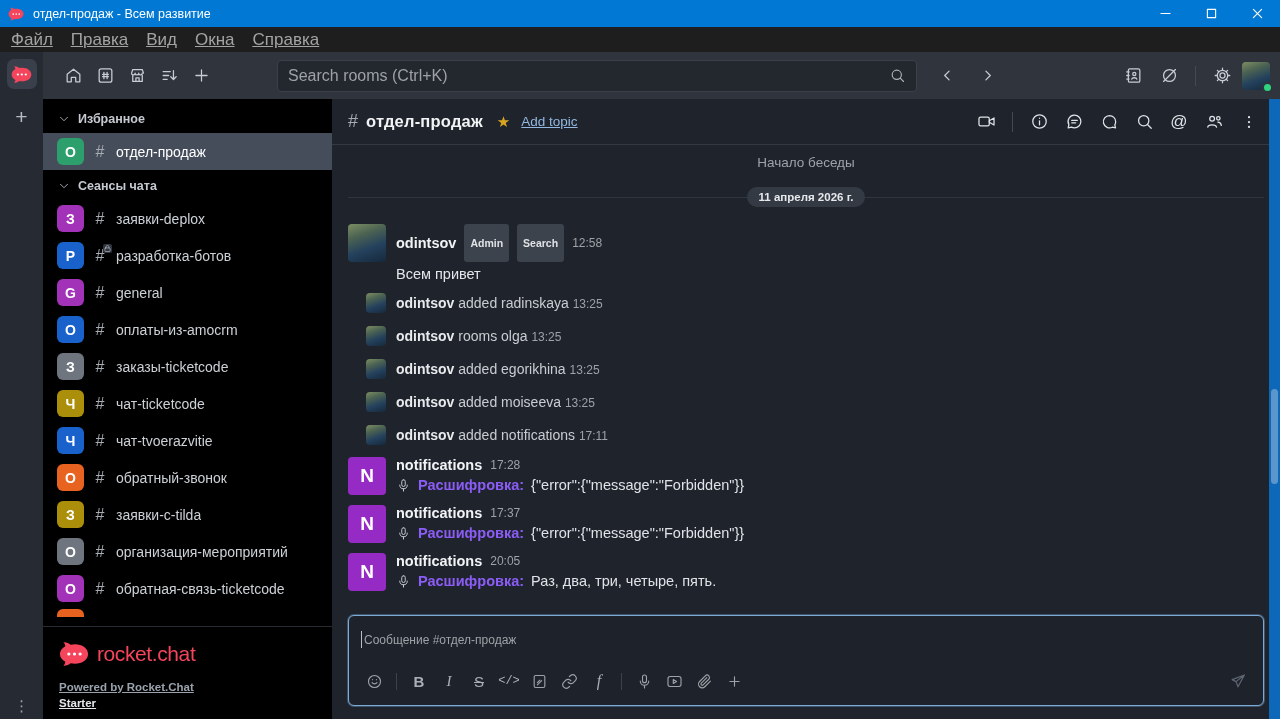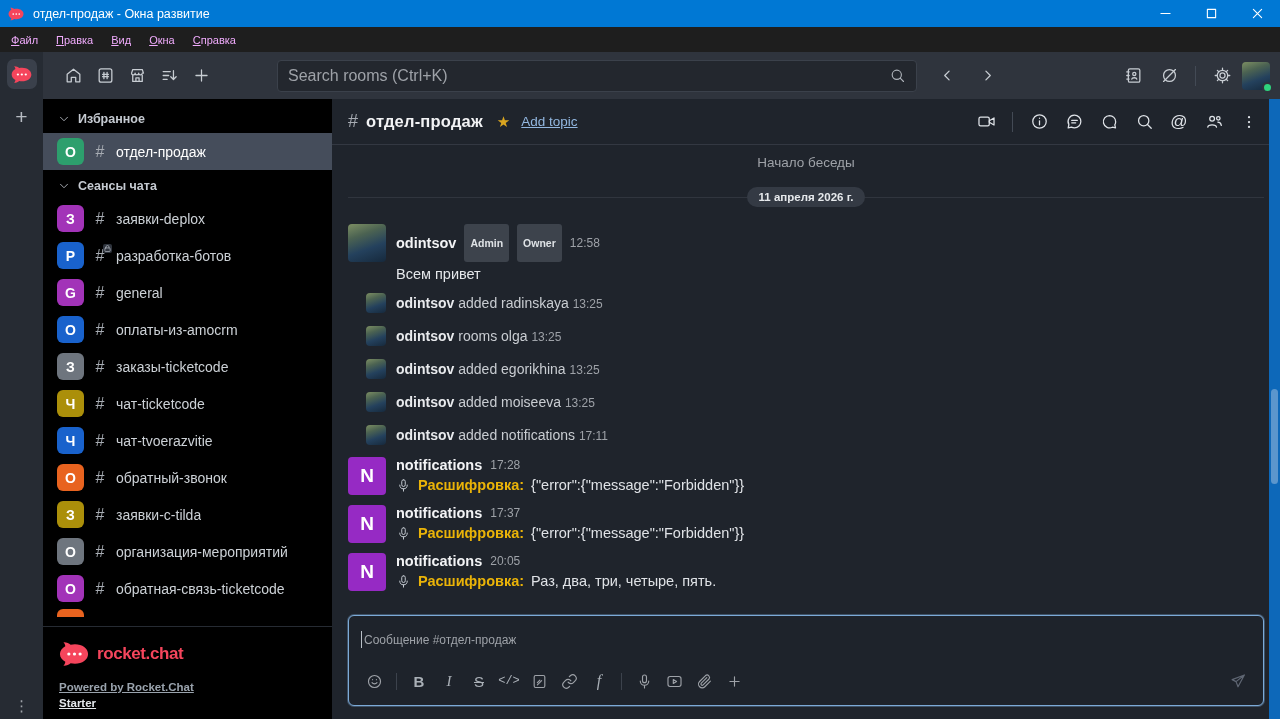--- a/index.html
+++ b/index.html
@@ -10,21 +10,21 @@
   
   .titlebar { height:27px; background:#0078d4; display:flex; align-items:center; color:#fff; }
   .tb-logo { width:16px; height:16px; margin-left:8px; }
   .tb-title { font-size:12.5px; margin-left:9px; }
   .tb-controls { margin-left:auto; display:flex; height:100%; }
   .tb-btn { width:46px; height:100%; display:flex; align-items:center; justify-content:center; color:#fff; }
   .tb-btn svg { width:11px; height:11px; stroke-width:1.2; }
 
   
   .menubar { height:25px; background:#1e1e1e; display:flex; align-items:center; padding-left:2px; }
-  .menu-item { display:inline-block; color:#f0abfc; font-size:11px; padding:3px 9px; }
+  .menu-item { display:inline-block; color:#a3a3a3; font-size:17px; padding:3px 9px;text-decoration:underline; }
   .menu-item::first-letter { text-decoration:underline; }
 
   
   .app-row { display:flex; height:667px; }
   .server-strip { width:43px; background:#262b33; display:flex; flex-direction:column; align-items:center; position:relative; flex:none; }
   .server-icon { width:30px; height:30px; margin-top:7px; border-radius:7px; background:#3a404b; display:flex; align-items:center; justify-content:center; }
   .server-icon svg { width:21px; height:21px; }
   .add-server { margin-top:17px; color:#b6bbc2; font-size:21px; line-height:1; }
   .strip-kebab { position:absolute; bottom:4px; color:#9ea2a8; font-size:15px; letter-spacing:0; }
 
@@ -57,21 +57,21 @@
   .room.selected { background:#454d5b; color:#fff; }
   .ravatar { width:27px; height:27px; border-radius:6px; color:#fff; font-weight:bold; font-size:14px; display:flex; align-items:center; justify-content:center; flex:none; }
   .rhash { color:#a7acb3; font-size:16px; position:relative; width:14px; text-align:center; flex:none; }
   .rhash .lock { position:absolute; top:-3px; right:-5px; width:9px; height:9px; color:#c5cad1; background:#2f343d; border-radius:2px; }
   .rlabel { white-space:nowrap; overflow:hidden; }
   .room-cut { width:27px; height:8px; border-radius:6px 6px 0 0; margin:2px 0 0 14px; }
 
   .sb-footer { border-top:1px solid #262b33; padding:12px 16px 10px; flex:none; }
   .brand { display:flex; align-items:center; gap:8px; }
   .brand svg { width:30px; height:30px; }
-  .brand-text { color:#f5455c; font-weight:bold; font-size:17px; letter-spacing:-0.4px; }
+  .brand-text { color:#f5455c; font-weight:normal; font-size:21px; letter-spacing:-0.4px; }
   .powered { margin-top:12px; font-size:11.5px; color:#9aa3ad; font-weight:bold; text-decoration:underline; }
   .plan { margin-top:4px; font-size:11.5px; color:#e3e7eb; font-weight:bold; text-decoration:underline; }
 
   
   .chat { flex:1; display:flex; flex-direction:column; background:#1f242c; min-width:0; }
   .chat-header { height:46px; flex:none; border-bottom:1px solid #333842; display:flex; align-items:center; padding:0 16px; }
   .ch-hash { color:#a7acb3; font-size:18px; font-weight:normal; margin-right:8px; }
   .ch-name { font-weight:bold; font-size:16.5px; color:#f2f3f5; letter-spacing:0.2px; }
   .ch-star { color:#d9a520; font-size:15px; margin-left:14px; }
   .ch-topic { color:#92b7e0; font-size:13.5px; margin-left:11px; text-decoration:underline; }
@@ -90,21 +90,21 @@
   .msg-avatar { width:38px; height:38px; border-radius:4px; flex:none;
     background:linear-gradient(160deg,#7d8f63 0%,#4c6352 30%,#24415d 62%,#16293c 100%); }
   .bot-avatar { width:38px; height:38px; border-radius:4px; flex:none; color:#fff; font-weight:bold; font-size:19px; display:flex; align-items:center; justify-content:center; }
   .msg-head { display:flex; align-items:center; gap:8px; }
   .msg-user { font-weight:bold; font-size:14.5px; color:#f2f3f5; }
   .badge { background:#3d434c; color:#dfe3e6; font-size:10.5px; font-weight:bold; padding:13px 6px; border-radius:3px; }
   .msg-time { color:#9ea2a8; font-size:12px; }
   .msg-text { color:#e4e7ea; font-size:14.5px; margin-top:4px; }
   .bot-line { display:flex; align-items:center; gap:7px; margin-top:4px; font-size:14.5px; }
   .mic-emoji { width:15px; height:15px; color:#c3c9d0; }
-  .bot-label { font-weight:bold; color:#eab308; }
+  .bot-label { font-weight:bold; color:#8b5cf6; }
   .bot-text { color:#dfe2e6; }
 
   .sysmsg { display:flex; align-items:center; gap:10px; padding:7px 16px 6px 34px; font-size:14px; }
   .sys-avatar { width:20px; height:20px; border-radius:4px; flex:none;
     background:linear-gradient(160deg,#7d8f63 0%,#4c6352 30%,#24415d 62%,#16293c 100%); }
   .sys-user { font-weight:bold; color:#e8eaed; }
   .sys-action { color:#c9cdd2; }
   .sys-time { color:#9ea2a8; font-size:12px; }
 
   
@@ -132,21 +132,21 @@
 </head>
 <body>
 
 <div class="titlebar">
   <svg class="tb-logo" viewBox="0 0 32 32">
     <path fill="#f5455c" d="M31 16c0 6-6.2 10.4-14 10.4-1.6 0-3.2-.2-4.6-.5-1.8 1.6-4.5 2.9-7.7 2.7 1-1.1 1.9-2.6 2-4.3C3.5 22.6 1 19.5 1 16s2.5-6.6 5.7-8.3c-.1-1.7-1-3.2-2-4.3 3.2-.2 5.9 1.1 7.7 2.7 1.4-.3 3-.5 4.6-.5 7.8 0 14 4.4 14 10.4z"></path>
     <circle cx="10.5" cy="16" r="1.7" fill="#fff"></circle>
       <circle cx="16.5" cy="16" r="1.7" fill="#fff"></circle>
       <circle cx="22.5" cy="16" r="1.7" fill="#fff"></circle>
   </svg>
-  <span class="tb-title">отдел-продаж - Окна развитие</span>
+  <span class="tb-title">отдел-продаж - Всем развитие</span>
   <div class="tb-controls">
     <div class="tb-btn">
         <svg class="ic" viewBox="0 0 12 12">
           <path d="M1 6h10"></path>
         </svg>
       </div>
     <div class="tb-btn">
         <svg class="ic" viewBox="0 0 12 12">
           <rect x="1.5" y="1.5" width="9" height="9"></rect>
         </svg>
@@ -427,21 +427,21 @@
           <div class="date-row">
             <span class="date-chip">11 апреля 2026 г.</span>
           </div>
 
           <div class="msg">
             <div class="msg-avatar"></div>
             <div>
               <div class="msg-head">
                 <span class="msg-user">odintsov</span>
                 <span class="badge">Admin</span>
-                <span class="badge">Owner</span>
+                <span class="badge">Search</span>
                 <span class="msg-time">12:58</span>
               </div>
               <div class="msg-text">Всем привет</div>
             </div>
           </div>
 
           <div class="sysmsg">
             <div class="sys-avatar"></div>
             <div><span class="sys-user">odintsov</span> <span class="sys-action">added radinskaya</span> <span class="sys-time">13:25</span></div>
           </div>

